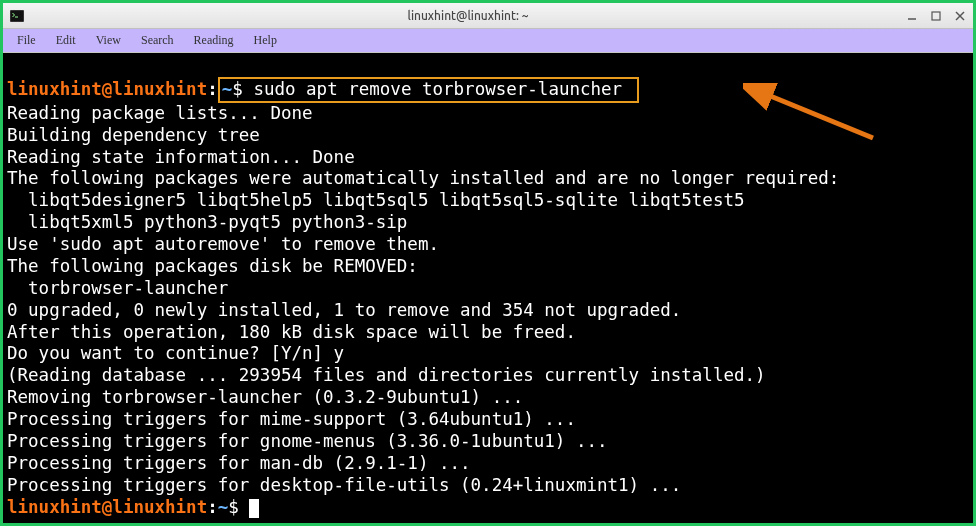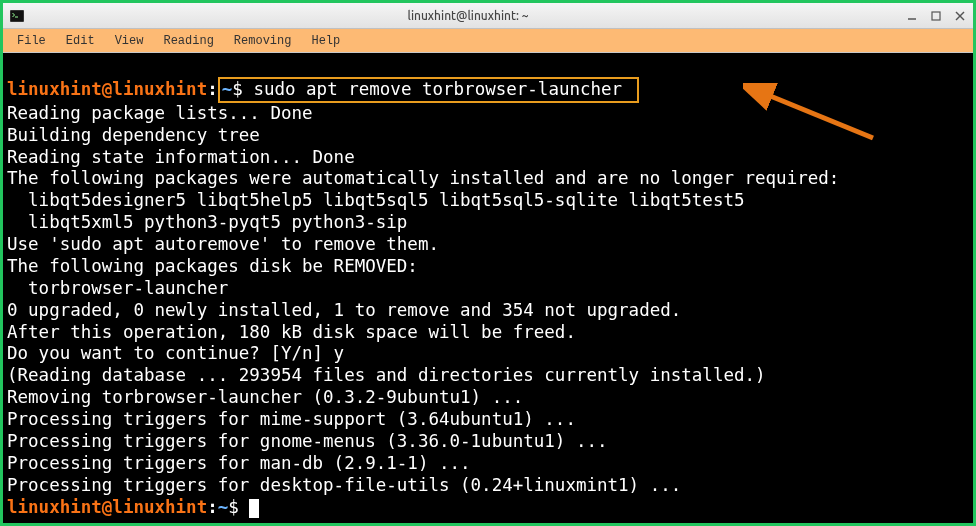--- a/index.html
+++ b/index.html
@@ -49,26 +49,26 @@
     .titlebar .ctl {
       width: 14px; height: 14px;
       display: inline-flex;
       align-items: center;
       justify-content: center;
       cursor: pointer;
       color: #555;
     }
     .menubar {
       height: 24px;
-      background: #fdba74;
+      background: #c4b5fd;
       border-bottom: 1px solid #c8c8c8;
       display: flex;
       align-items: center;
       padding: 0 4px;
-      font-family: Liberation Mono, monospace;
+      font-family: Liberation Serif, serif;
       font-size: 12px;
       color: #333;
     }
     .menubar .menu-item {
       padding: 2px 10px;
       cursor: pointer;
     }
     .terminal {
       flex: 1;
       background: #000;
@@ -137,22 +137,22 @@
             <line x1="9" y1="1" x2="1" y2="9" stroke="#555" stroke-width="1.5"></line>
           </svg>
         </span>
     </span>
   </div>
 
   <div class="menubar">
     <span class="menu-item">File</span>
     <span class="menu-item">Edit</span>
     <span class="menu-item">View</span>
+    <span class="menu-item">Search</span>
     <span class="menu-item">Reading</span>
-    <span class="menu-item">Removing</span>
     <span class="menu-item">Help</span>
   </div>
 
   <div class="terminal">
 <span class="prompt-user">linuxhint@linuxhint</span><span class="prompt-colon">:</span><span class="highlight-box"><span class="prompt-path">~</span><span class="prompt-dollar">$</span> <span>sudo apt remove torbrowser-launcher</span> </span>
 <span>Reading package lists... Done</span>
 <span>Building dependency tree</span>
 <span>Reading state information... Done</span>
 <span>The following packages were automatically installed and are no longer required:</span>
 <span>  libqt5designer5 libqt5help5 libqt5sql5 libqt5sql5-sqlite libqt5test5</span>

